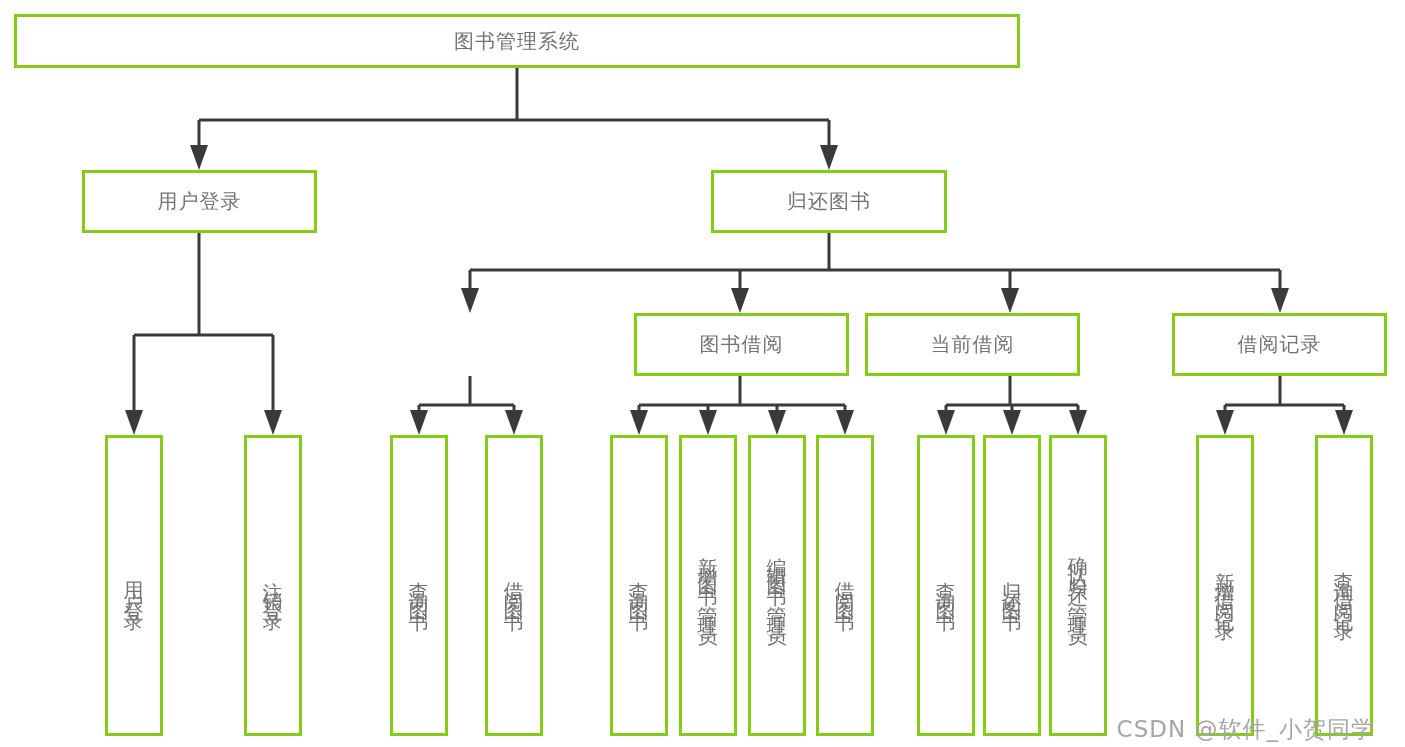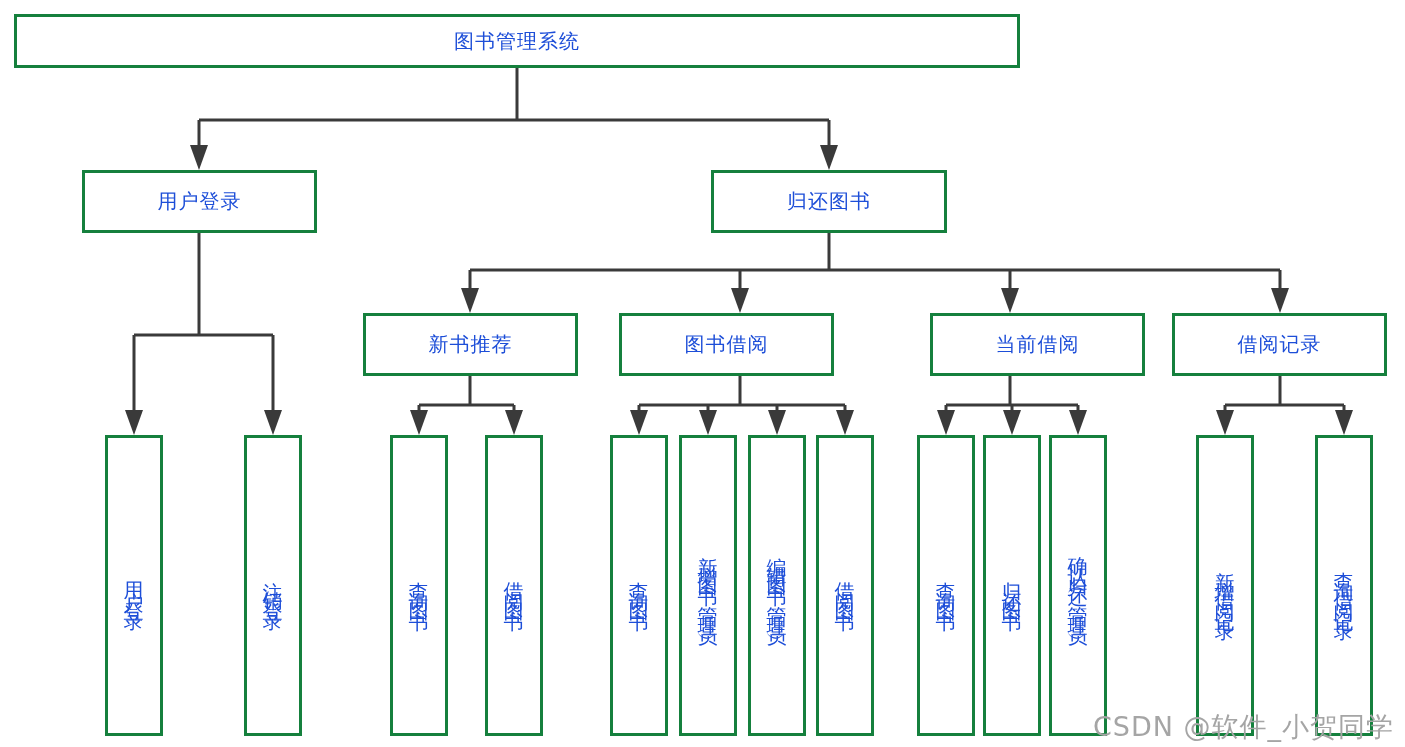--- a/index.html
+++ b/index.html
@@ -22,41 +22,41 @@
     stroke-width: 3;
     fill: none;
   }
   .connectors polygon {
     fill: #3a3a3a;
     stroke: none;
   }
   .box {
     position: absolute;
     box-sizing: border-box;
-    border: 3px solid #15803d;
+    border: 3px solid #84cc16;
     background: #ffffff;
     display: flex;
     align-items: center;
     justify-content: center;
     font-size: 20px;
     letter-spacing: 1px;
-    color: #1d4ed8;
+    color: #737373;
   }
   .vbox {
     writing-mode: vertical-rl;
     text-orientation: mixed;
     letter-spacing: 10px;
     line-height: 1.1;
     font-size: 20px;
   }
   .watermark {
     position: absolute;
-    right: 11px;
+    right: 30px;
     bottom: 2px;
-    font-size: 27px;
+    font-size: 23px;
     letter-spacing: 1px;
     color: #a5a5a5;
     white-space: nowrap;
   }
 </style>
 </head>
 <body>
 
 <div class="stage">
 
@@ -94,23 +94,22 @@
     <path d="M1280 376 V405 M1225 405 H1344 M1225 405 V415 M1344 405 V415"></path>
     <polygon points="1216,410 1234,410 1225,435"></polygon>
     <polygon points="1335,410 1353,410 1344,435"></polygon>
   </svg>
 
   <div class="box" style="left:14px; top:14px; width:1006px; height:54px;">图书管理系统</div>
 
   <div class="box" style="left:82px; top:170px; width:235px; height:63px;">用户登录</div>
   <div class="box" style="left:711px; top:170px; width:236px; height:63px;">归还图书</div>
 
-  <div class="box" style="left:363px; top:313px; width:215px; height:63px;">新书推荐</div>
-  <div class="box" style="left:619px; top:313px; width:215px; height:63px;">图书借阅</div>
-  <div class="box" style="left:930px; top:313px; width:215px; height:63px;">当前借阅</div>
+  <div class="box" style="left:634px; top:313px; width:215px; height:63px;">图书借阅</div>
+  <div class="box" style="left:865px; top:313px; width:215px; height:63px;">当前借阅</div>
   <div class="box" style="left:1172px; top:313px; width:215px; height:63px;text-align:right;">借阅记录</div>
 
   <div class="box vbox" style="left:105px; top:435px; width:58px; height:301px;">用户登录</div>
   <div class="box vbox" style="left:244px; top:435px; width:58px; height:301px;">注销登录</div>
 
   <div class="box vbox" style="left:390px; top:435px; width:58px; height:301px;">查询图书</div>
   <div class="box vbox" style="left:485px; top:435px; width:58px; height:301px;">借阅图书</div>
 
   <div class="box vbox" style="left:610px; top:435px; width:58px; height:301px;">查询图书</div>
   <div class="box vbox" style="left:679px; top:435px; width:58px; height:301px;">新增图书（管理员）</div>

